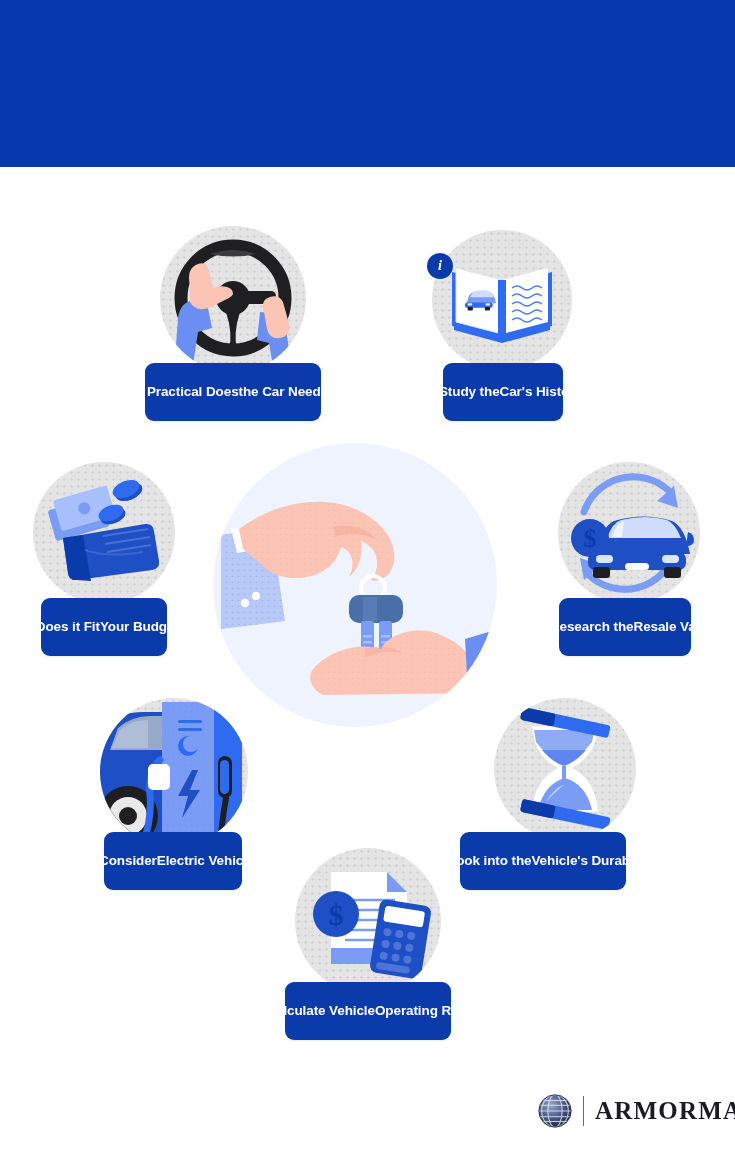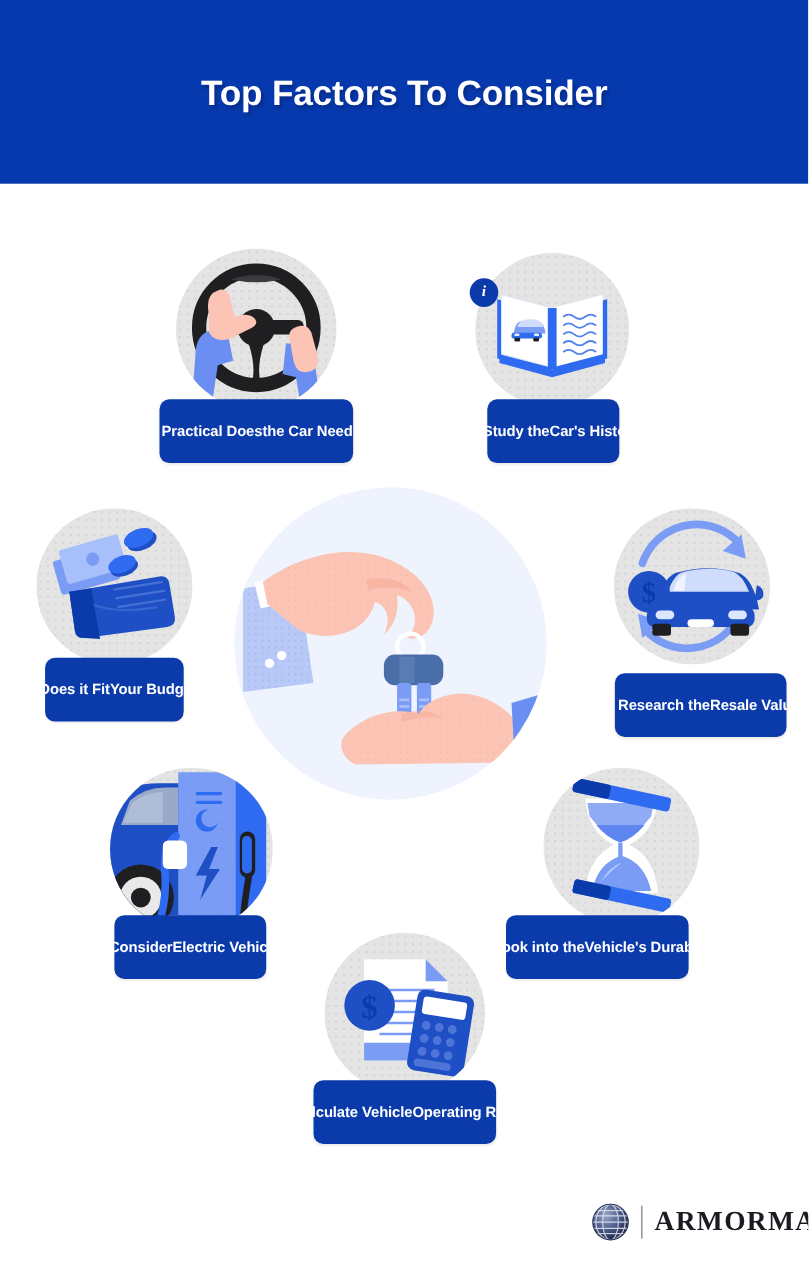--- a/index.html
+++ b/index.html
@@ -108,21 +108,20 @@
     letter-spacing: 1.2px;
     color: #1b1b22;
   }
 </style>
 </head>
 <body>
 
 <div id="page">
 
   <div class="header-banner">
-    <div class="header-line">Top Factors To Consider</div>
   </div>
 
   <div class="hero-circle">
     <svg viewBox="0 0 284 284" xmlns="http://www.w3.org/2000/svg" aria-hidden="true">
       <defs>
         <pattern id="dots-skin" width="6" height="6" patternUnits="userSpaceOnUse">
           <circle cx="1.5" cy="1.5" r="0.8" fill="#f3b0a0" opacity="0.55"></circle>
         </pattern>
         <pattern id="dots-sleeve" width="6" height="6" patternUnits="userSpaceOnUse">
           <circle cx="1.5" cy="1.5" r="0.8" fill="#7f9bec" opacity="0.5"></circle>
@@ -287,21 +286,21 @@
           <rect x="76" y="45" width="17" height="8" rx="4" fill="#dbe6ff"></rect>
           <rect x="39" y="53" width="24" height="7" rx="3.5" fill="#ffffff"></rect>
           <path d="M-2 22 q-6 2 -6 8 q0 6 8 6 z" fill="#1f4fc4"></path>
           <path d="M102 22 q6 2 6 8 q0 6 -8 6 z" fill="#1f4fc4"></path>
         </g>
 
         <circle cx="32" cy="76" r="19" fill="#1f4fc4"></circle>
         <text x="32" y="85" text-anchor="middle" font-family="Liberation Serif, serif" font-size="26" font-weight="700" fill="#0b3bab">$</text>
       </svg>
     </div>
-    <div class="label" style="left:559px; top:612px; width:156px; height:58px;">
+    <div class="label" style="left:559px; top:598px; width:132px; height:58px;">
       <span>6. Research the</span>
       <span>Resale Value</span>
     </div>
   </div>
 
   <div class="node">
     <div class="icon-circle" style="left:100px; top:698px; width:148px; height:148px;">
       <svg viewBox="0 0 148 148" xmlns="http://www.w3.org/2000/svg" aria-hidden="true">
 
         <path d="M-10 40 q18 -26 54 -26 l20 0 l0 120 l-74 0 z" fill="#1f4fc4"></path>

